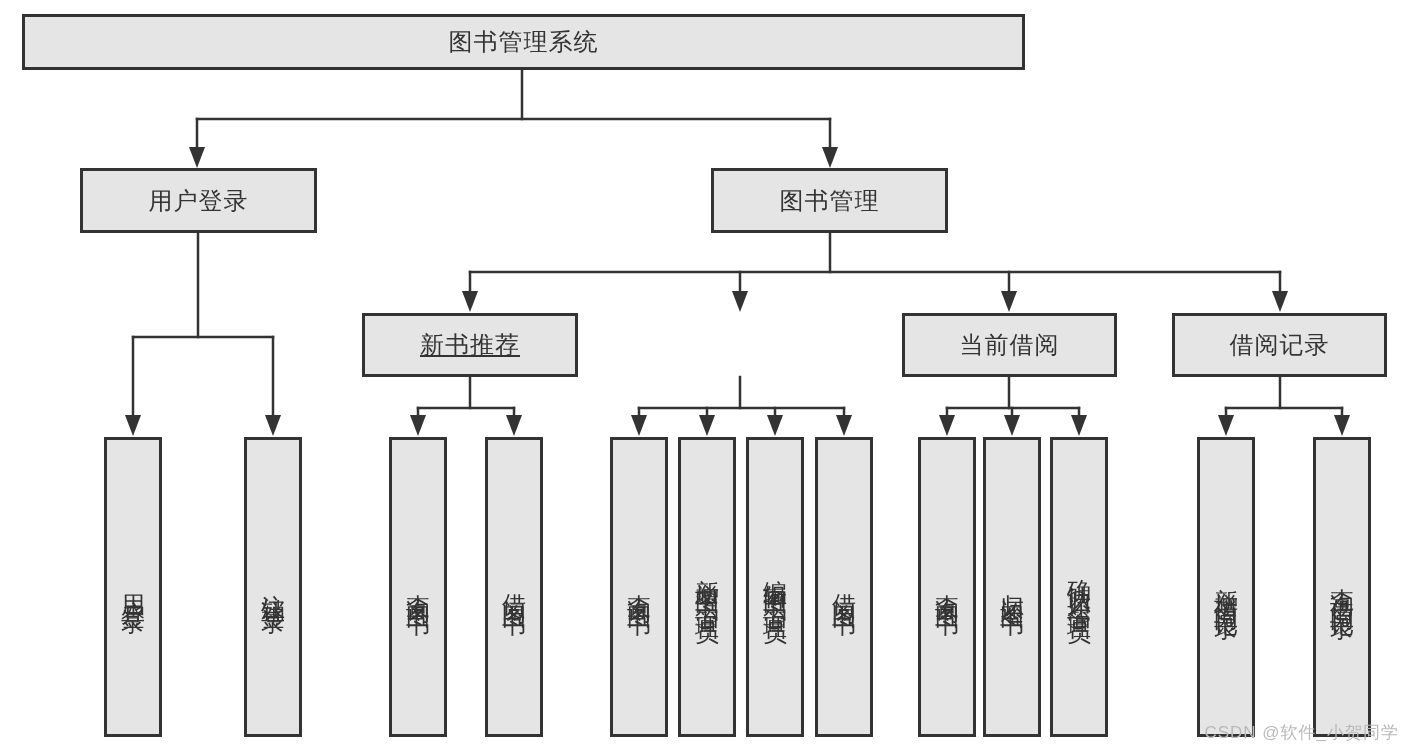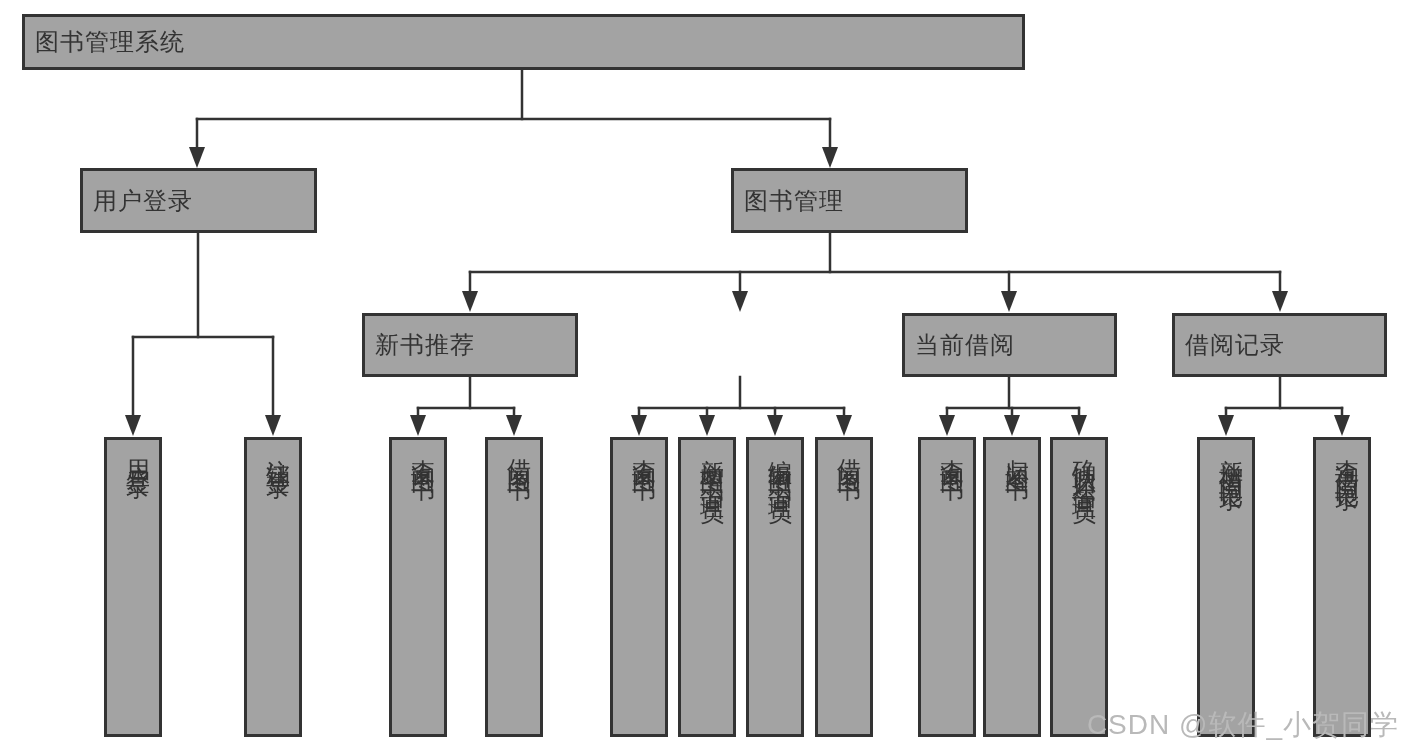--- a/index.html
+++ b/index.html
@@ -13,41 +13,40 @@
   }
   .connectors {
     position: absolute;
     left: 0; top: 0;
     width: 1405px; height: 747px;
   }
   .box {
     position: absolute;
     box-sizing: border-box;
     border: 3px solid #333333;
-    background: #a3a3a3;
+    background: #e5e5e5;
     color: #333333;
     display: flex;
     align-items: center;
-    justify-content: flex-start;
+    justify-content: center;
     z-index: 2;
-    padding-left: 10px;
   }
   .hbox { font-size: 24px; letter-spacing: 1px; }
   .vbox {
     writing-mode: vertical-rl;
     text-orientation: mixed;
     font-size: 24px;
     letter-spacing: 6px;
     line-height: 1;
   }
   .watermark {
     position: absolute;
     right: 6px;
     bottom: 3px;
-    font-size: 28px;
+    font-size: 17px;
     letter-spacing: 1px;
     color: #b9b9b9;
     z-index: 5;
     white-space: nowrap;
   }
 </style>
 </head>
 <body>
 
 <div class="canvas">
@@ -125,25 +124,25 @@
     </g>
   </svg>
 
   <div class="box hbox" style="left:22px; top:14px; width:1003px; height:56px;">
     <span>图书管理系统</span>
   </div>
 
   <div class="box hbox" style="left:80px; top:168px; width:237px; height:65px;">
     <span>用户登录</span>
   </div>
-  <div class="box hbox" style="left:711px; top:168px; width:237px; height:65px;margin-left:20px;">
+  <div class="box hbox" style="left:711px; top:168px; width:237px; height:65px;">
     <span>图书管理</span>
   </div>
 
-  <div class="box hbox" style="left:362px; top:313px; width:216px; height:64px;">
+  <div class="box hbox" style="left:362px; top:313px; width:216px; height:64px;text-decoration:underline;">
     <span>新书推荐</span>
   </div>
   <div class="box hbox" style="left:1172px; top:313px; width:215px; height:64px;">
     <span>借阅记录</span>
   </div>
   <div class="box hbox" style="left:902px; top:313px; width:215px; height:64px;">
     <span>当前借阅</span>
   </div>
 
   <div class="box vbox" style="left:104px; top:437px; width:58px; height:300px;">

